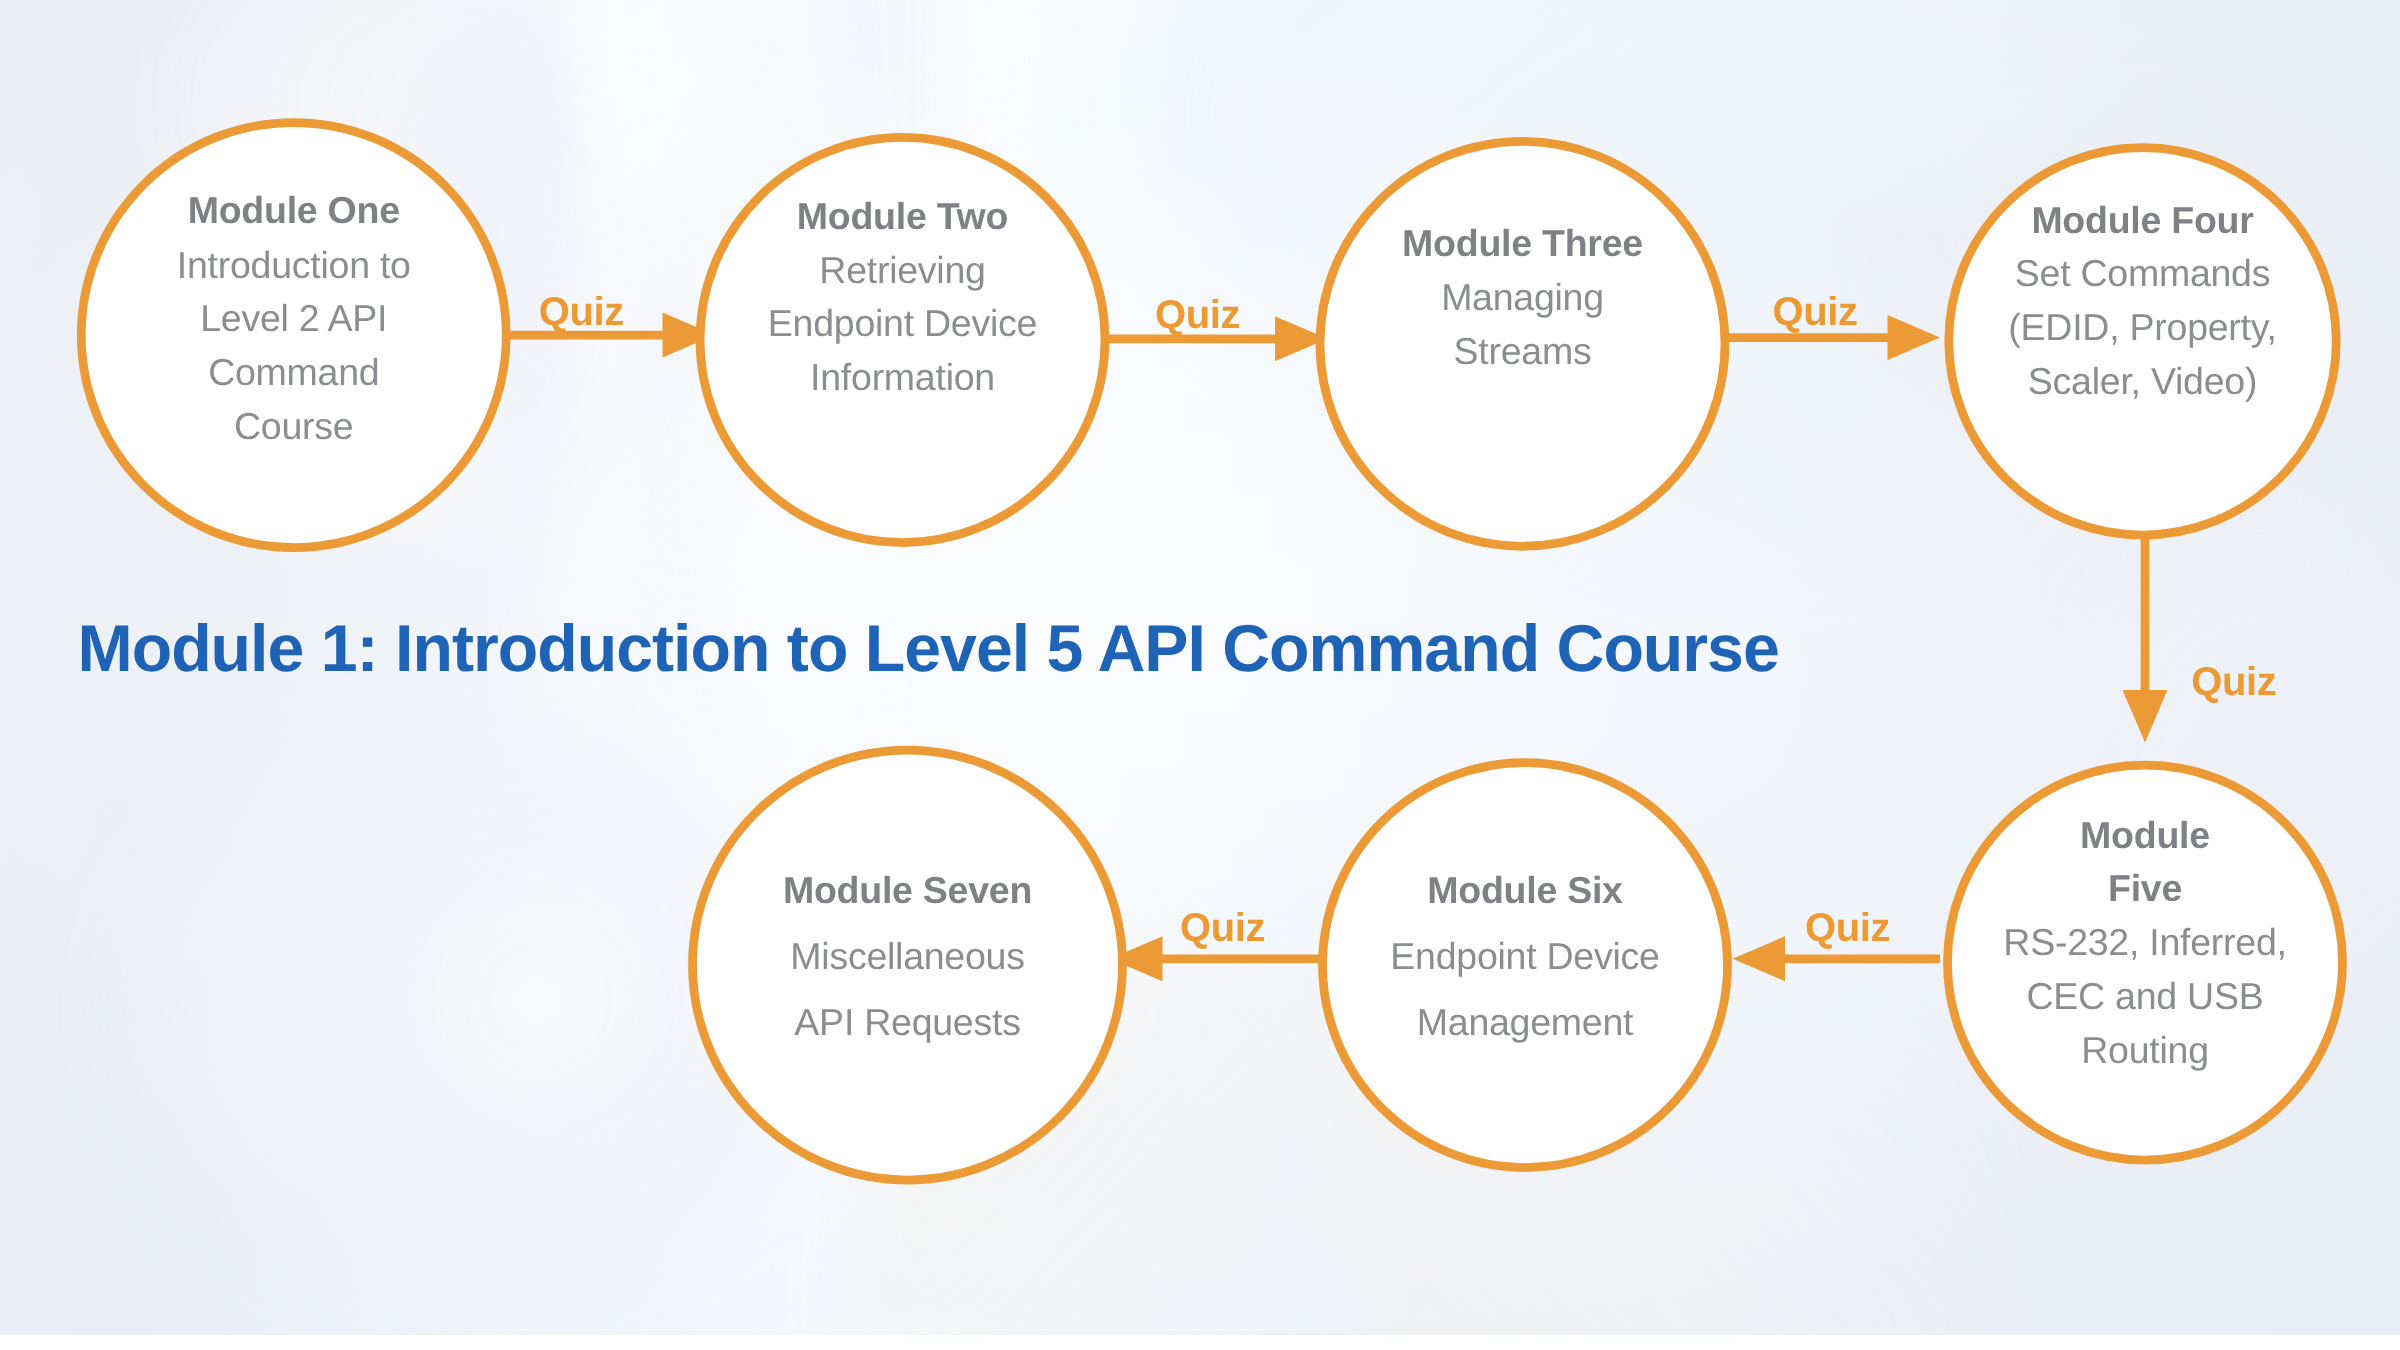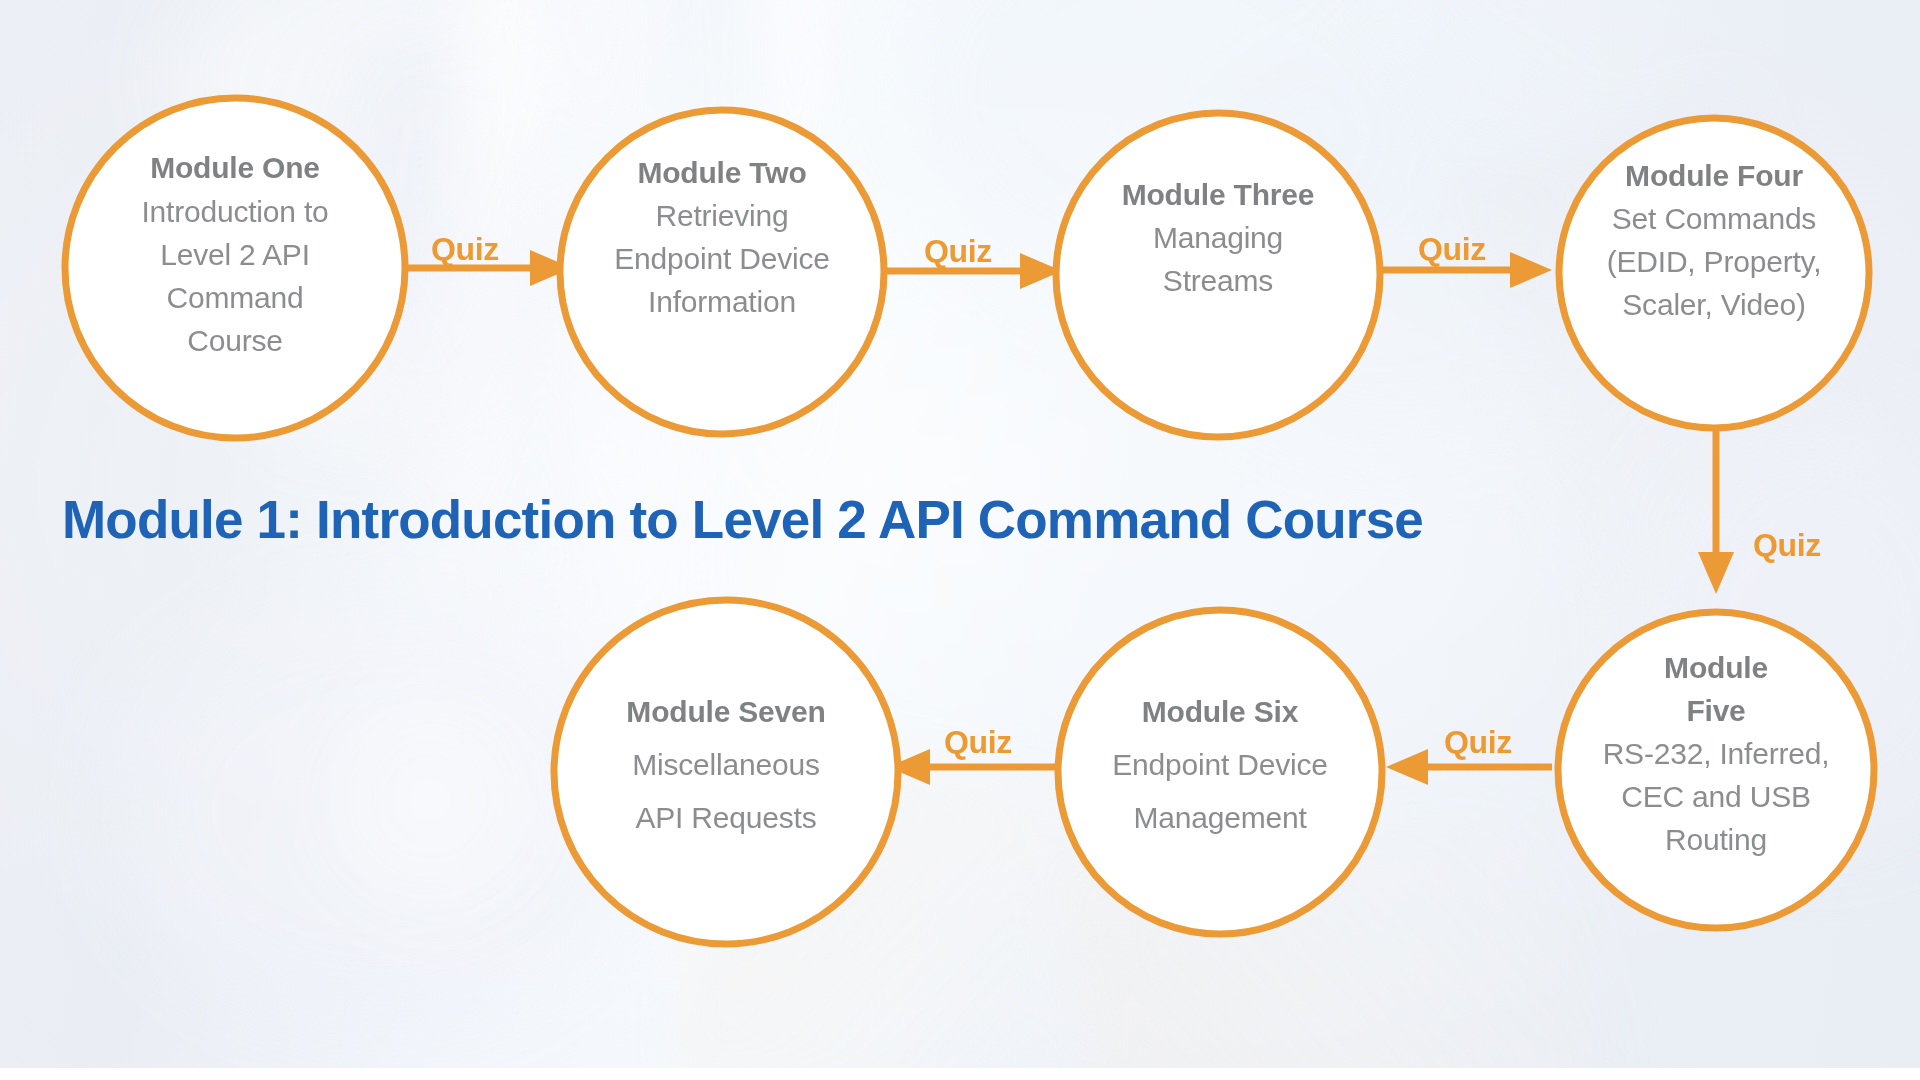--- a/index.html
+++ b/index.html
@@ -224,15 +224,15 @@
     </g>
 
     <text class="quiz-label" x="465" y="260" text-anchor="middle">Quiz</text>
     <text class="quiz-label" x="958" y="262" text-anchor="middle">Quiz</text>
     <text class="quiz-label" x="1452" y="260" text-anchor="middle">Quiz</text>
     <text class="quiz-label" x="1787" y="556" text-anchor="middle">Quiz</text>
     <text class="quiz-label" x="1478" y="753" text-anchor="middle">Quiz</text>
     <text class="quiz-label" x="978" y="753" text-anchor="middle">Quiz</text>
   </svg>
 
-  <div class="headline">Module 1: Introduction to Level 2 API Command Course</div>
+  <div class="headline">Module 1: Introduction to Level 5 API Command Course</div>
 
 </div>
 
 </body></html>

